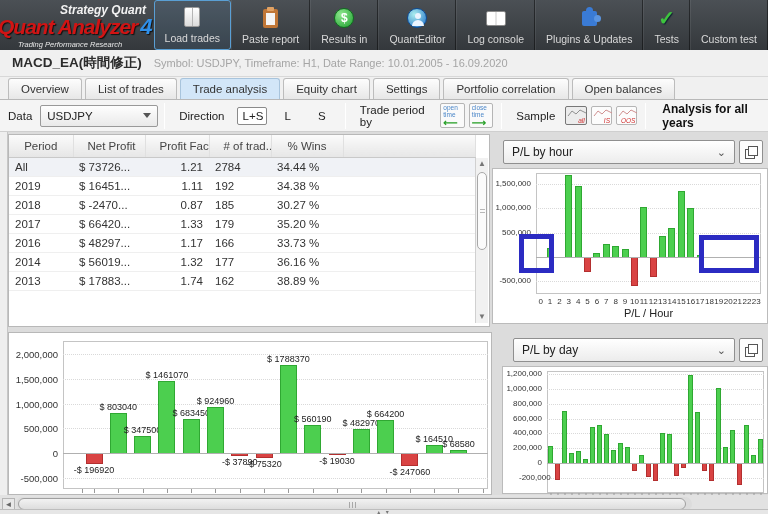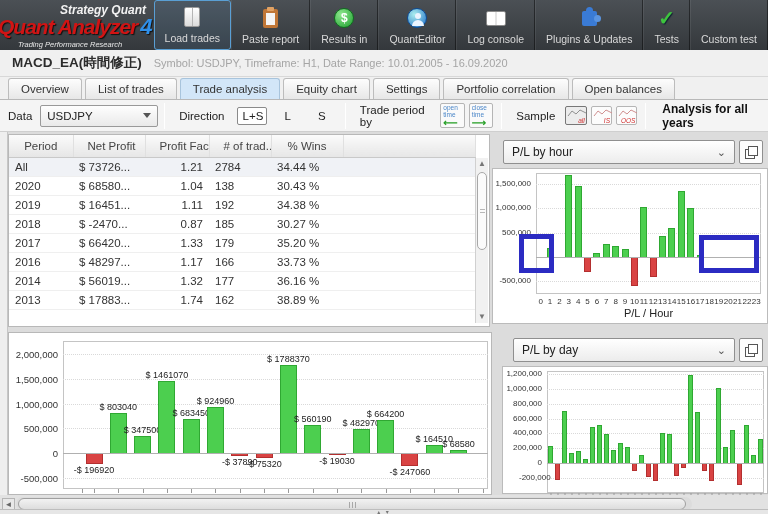--- a/index.html
+++ b/index.html
@@ -265,28 +265,20 @@
           <th></th>
         </tr>
       </thead>
     <tbody id="ptable-body">
         <tr class="selected ">
           <td class="">All</td>
           <td class="net-profit">$ 73726...</td>
           <td class="pf">1.21</td>
           <td class="">2784</td>
           <td class="">34.44 %</td>
-          <td></td>
-        </tr>
-        <tr class="">
-          <td class="">2020</td>
-          <td class="net-profit">$ 68580...</td>
-          <td class="pf">1.04</td>
-          <td class="">138</td>
-          <td class="">30.43 %</td>
           <td></td>
         </tr>
         <tr class="">
           <td class="">2019</td>
           <td class="net-profit">$ 16451...</td>
           <td class="pf">1.11</td>
           <td class="">192</td>
           <td class="">34.38 %</td>
           <td></td>
         </tr>

